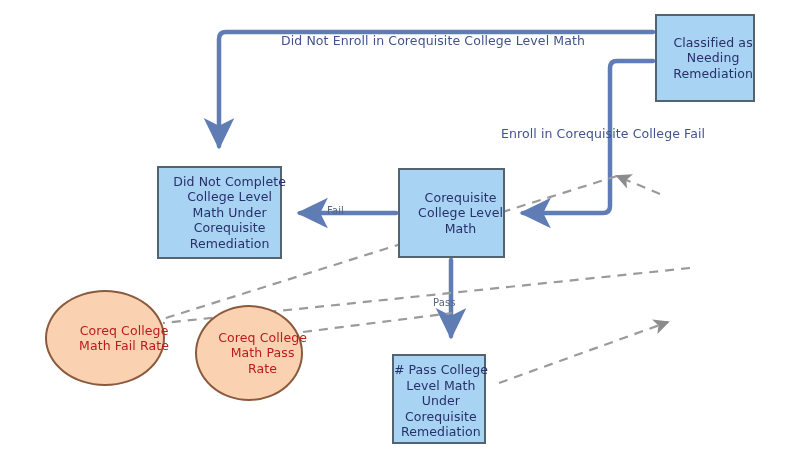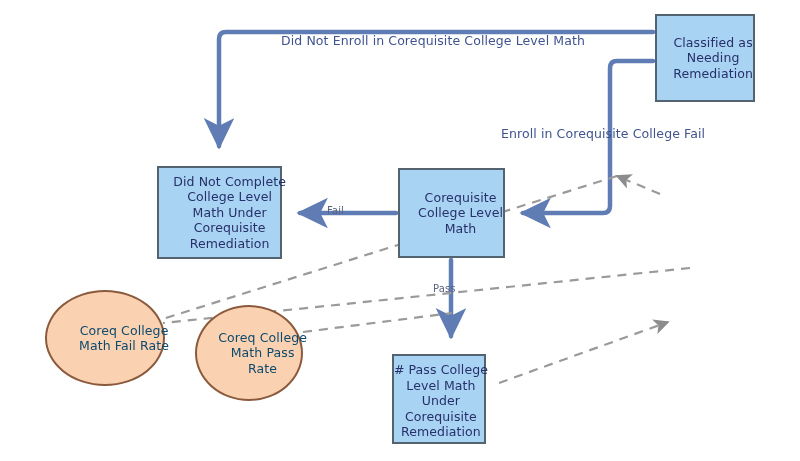--- a/index.html
+++ b/index.html
@@ -6,21 +6,21 @@
   body{width:800px;height:461px;overflow:hidden;
        font-family:"DejaVu Sans","Liberation Sans",sans-serif;}
   #stage{position:relative;width:800px;height:461px;background:#fff;}
   svg.layer{position:absolute;left:0;top:0;width:800px;height:461px;}
   .node{position:absolute;box-sizing:border-box;display:flex;align-items:center;
         justify-content:flex-end;text-align:center;}
   .boxnode{background:#a9d3f2;border:2px solid #53636f;}
   .ellnode{background:#fad1b1;border:2px solid #8b5a3c;border-radius:50%;}
   .nodetext{font-size:12.5px;line-height:15.5px;color:#27306b;
             white-space:pre-line;letter-spacing:.1px;}
-  .ellnode .nodetext{color:#0c4a6e;}
+  .ellnode .nodetext{color:#b91c1c;}
   .ovf{overflow:visible;}
   .edgelabel{position:absolute;font-size:12.5px;color:#41538f;
              white-space:nowrap;letter-spacing:.1px;background:transparent;}
   .edgelabel.small{font-size:10px;color:#5a6480;}
 </style>
 </head>
 <body>
 
 <div id="stage">
 
@@ -100,17 +100,17 @@
   </div>
 
   <div class="edgelabel" style="left:501px;top:126px;">
     <span>Enroll in Corequisite College Fail</span>
   </div>
 
   <div class="edgelabel small" style="left:327px;top:205px;">
     <span>Fail</span>
   </div>
 
-  <div class="edgelabel small" style="left:433px;top:283px;">
+  <div class="edgelabel small" style="left:433px;top:297px;">
     <span>Pass</span>
   </div>
 
 </div>
 
 </body></html>

